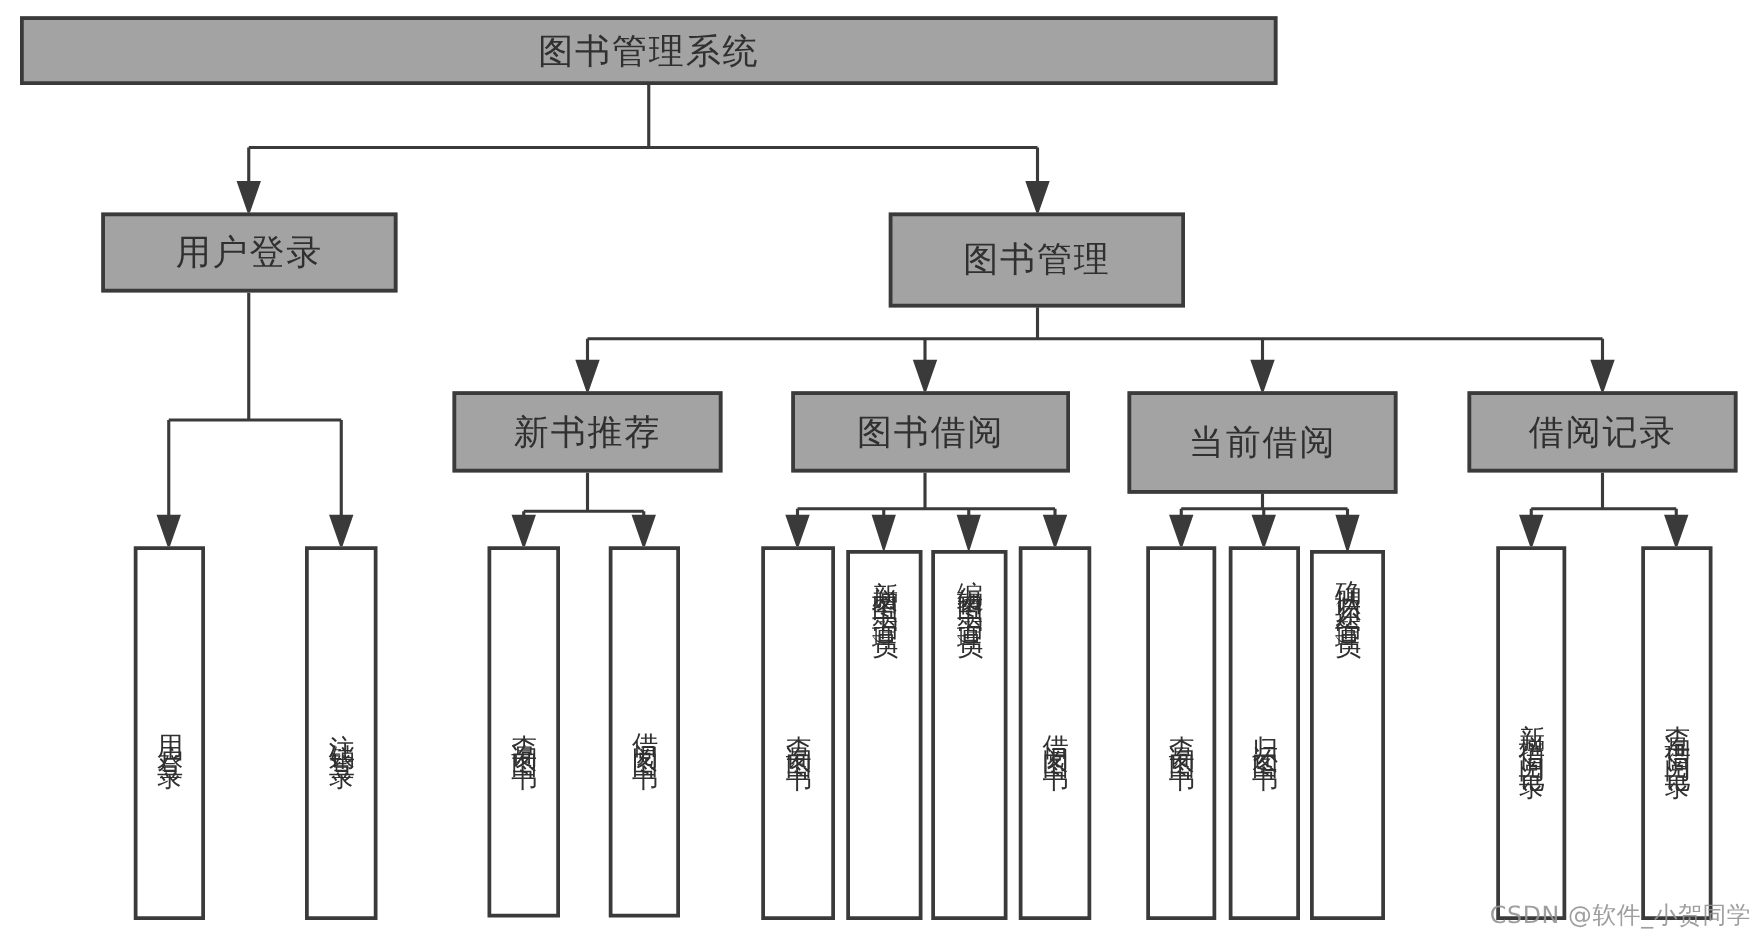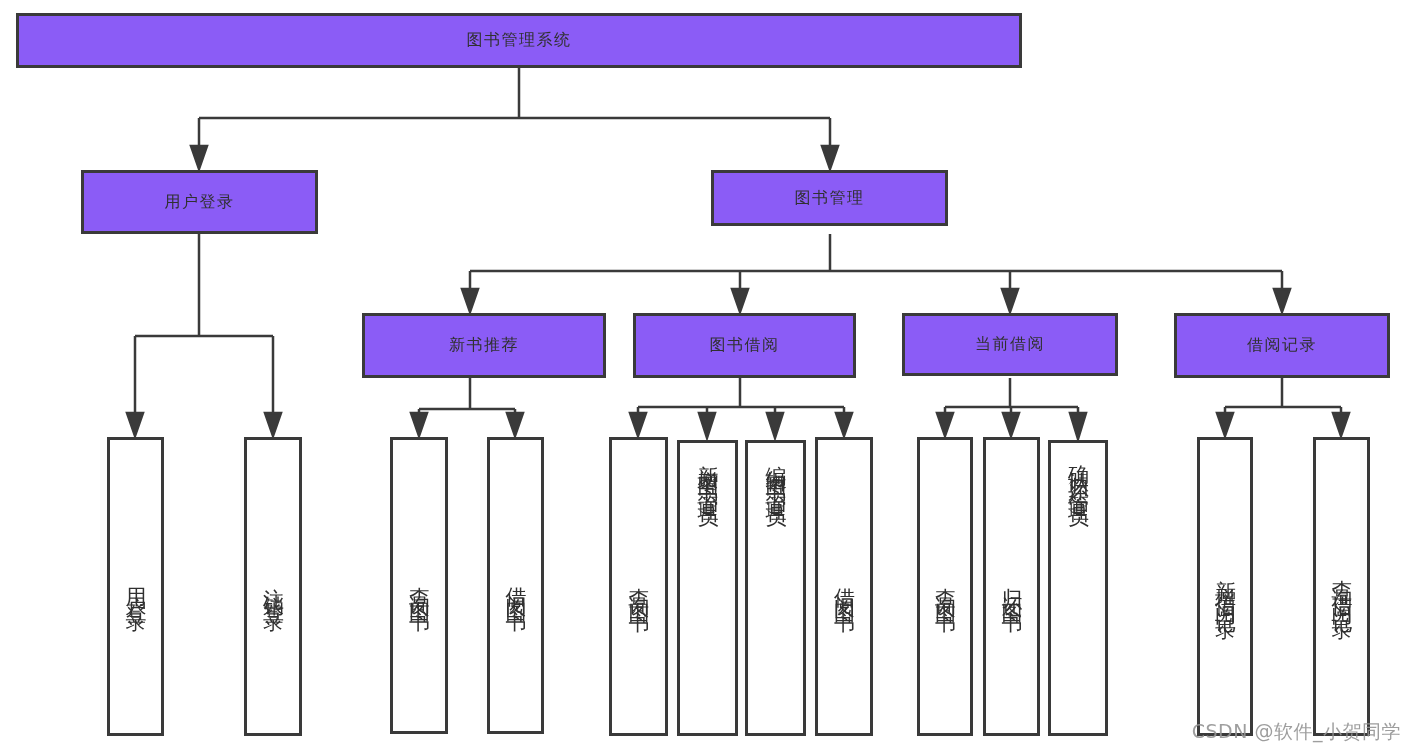--- a/index.html
+++ b/index.html
@@ -15,25 +15,25 @@
   .connector-layer {
     position: absolute;
     left: 0; top: 0;
     width: 1405px; height: 747px;
     z-index: 1;
   }
   .hbox {
     position: absolute;
     box-sizing: border-box;
     border: 3px solid #3a3a3a;
-    background: #8b5cf6;
+    background: #a3a3a3;
     display: flex;
     align-items: center;
     justify-content: center;
-    font-size: 16px;
+    font-size: 28px;
     letter-spacing: 1.5px;
     z-index: 2;
     white-space: nowrap;
   }
   .vbox {
     position: absolute;
     box-sizing: border-box;
     border: 3px solid #3a3a3a;
     background: #ffffff;
     display: flex;
@@ -129,25 +129,25 @@
       <path d="M1225 407 V414" fill="none"></path>
         <polygon points="1217,413 1233,413 1225,436"></polygon>
       <path d="M1341 407 V414" fill="none"></path>
         <polygon points="1333,413 1349,413 1341,436"></polygon>
     </g>
   </svg>
 
   <div class="hbox" style="left:16px; top:13px; width:1006px; height:55px;">图书管理系统</div>
 
   <div class="hbox" style="left:81px; top:170px; width:237px; height:64px;">用户登录</div>
-  <div class="hbox" style="left:711px; top:170px; width:237px; height:56px;">图书管理</div>
+  <div class="hbox" style="left:711px; top:170px; width:237px; height:76px;">图书管理</div>
 
-  <div class="hbox" style="left:362px; top:313px; width:244px; height:65px;">新书推荐</div>
+  <div class="hbox" style="left:362px; top:313px; width:216px; height:65px;">新书推荐</div>
   <div class="hbox" style="left:633px; top:313px; width:223px; height:65px;">图书借阅</div>
-  <div class="hbox" style="left:902px; top:313px; width:216px; height:63px;">当前借阅</div>
+  <div class="hbox" style="left:902px; top:313px; width:216px; height:82px;">当前借阅</div>
   <div class="hbox" style="left:1174px; top:313px; width:216px; height:65px;">借阅记录</div>
 
   <div class="vbox" style="left:107px; top:437px; width:57px; height:299px;">
     <span>用户登录</span>
   </div>
   <div class="vbox" style="left:244px; top:437px; width:58px; height:299px;">
     <span>注销登录</span>
   </div>
 
   <div class="vbox" style="left:390px; top:437px; width:58px; height:297px;">

